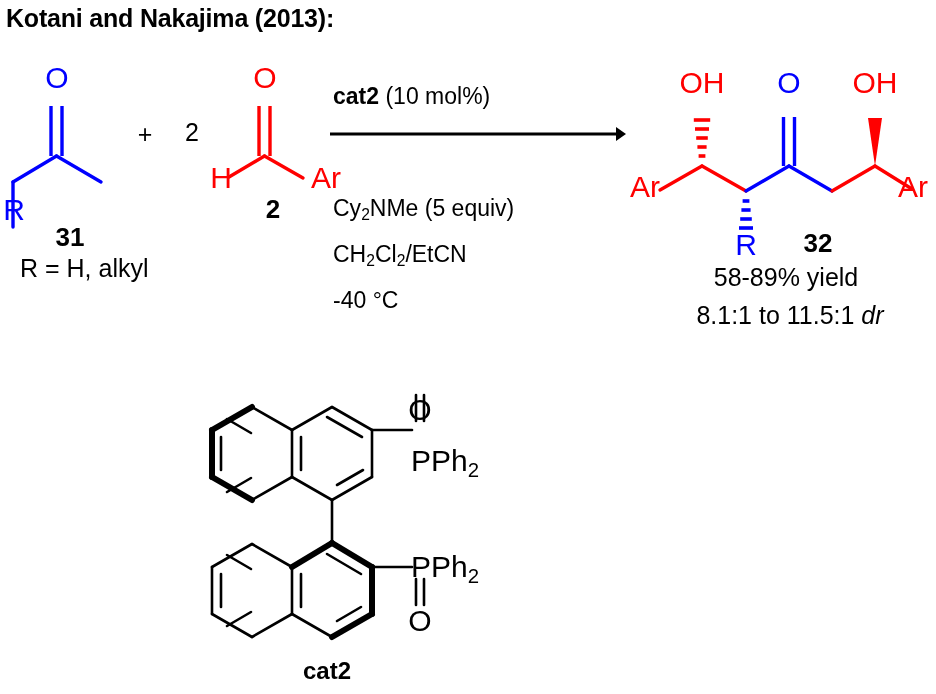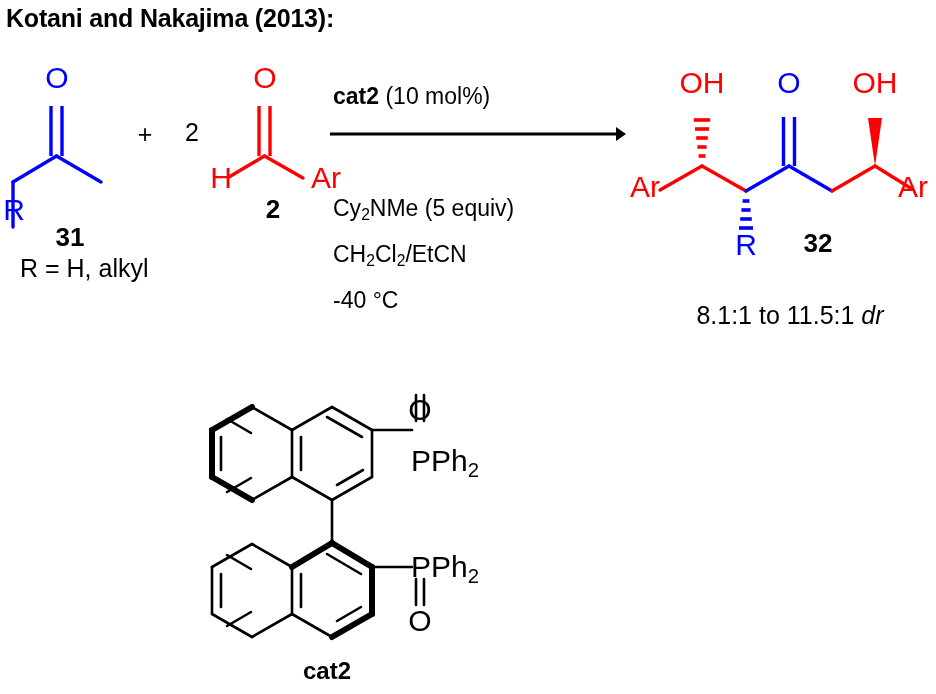--- a/index.html
+++ b/index.html
@@ -154,20 +154,21 @@
     </svg>
   </div>
   <div class="lbl atom atom-red" style="left:630px; top:172px;">Ar</div>
   <div class="lbl atom atom-red ctr" style="left:702px; top:68px;">OH</div>
   <div class="lbl atom atom-blue ctr" style="left:789px; top:68px;">O</div>
   <div class="lbl atom atom-blue ctr" style="left:746px; top:230px;">R</div>
   <div class="lbl atom atom-red ctr" style="left:875px; top:68px;">OH</div>
   <div class="lbl atom atom-red" style="left:898px; top:172px;">Ar</div>
 
   <div class="lbl cmp-num ctr" style="left:800px; top:230px;margin-left:18px;">32</div>
+  <div class="lbl plain ctr" style="left:786px; top:265px;">58-89% yield</div>
   <div class="lbl plain ctr" style="left:790px; top:303px;text-align:right;">
     <span>8.1:1 to 11.5:1 </span><span class="ital">dr</span>
   </div>
 
   <div class="struct" style="left:190px; top:385px; width:330px; height:270px;">
     <svg width="330" height="270" viewBox="0 0 330 270">
       <g stroke="#000000" fill="none" stroke-linecap="round" stroke-linejoin="round">
 
         <line x1="22" y1="45" x2="22" y2="92" stroke-width="6"></line>
         <line x1="22" y1="45" x2="62" y2="22" stroke-width="6"></line>

